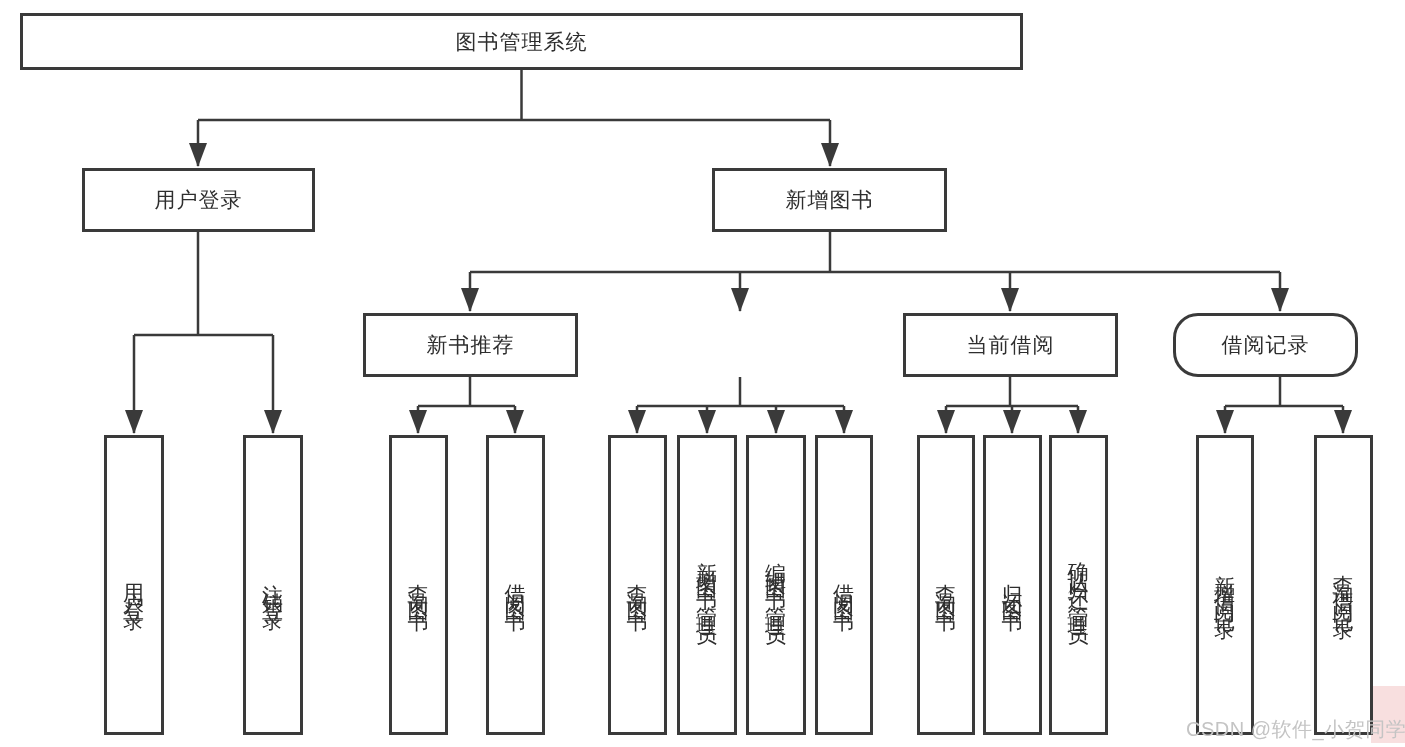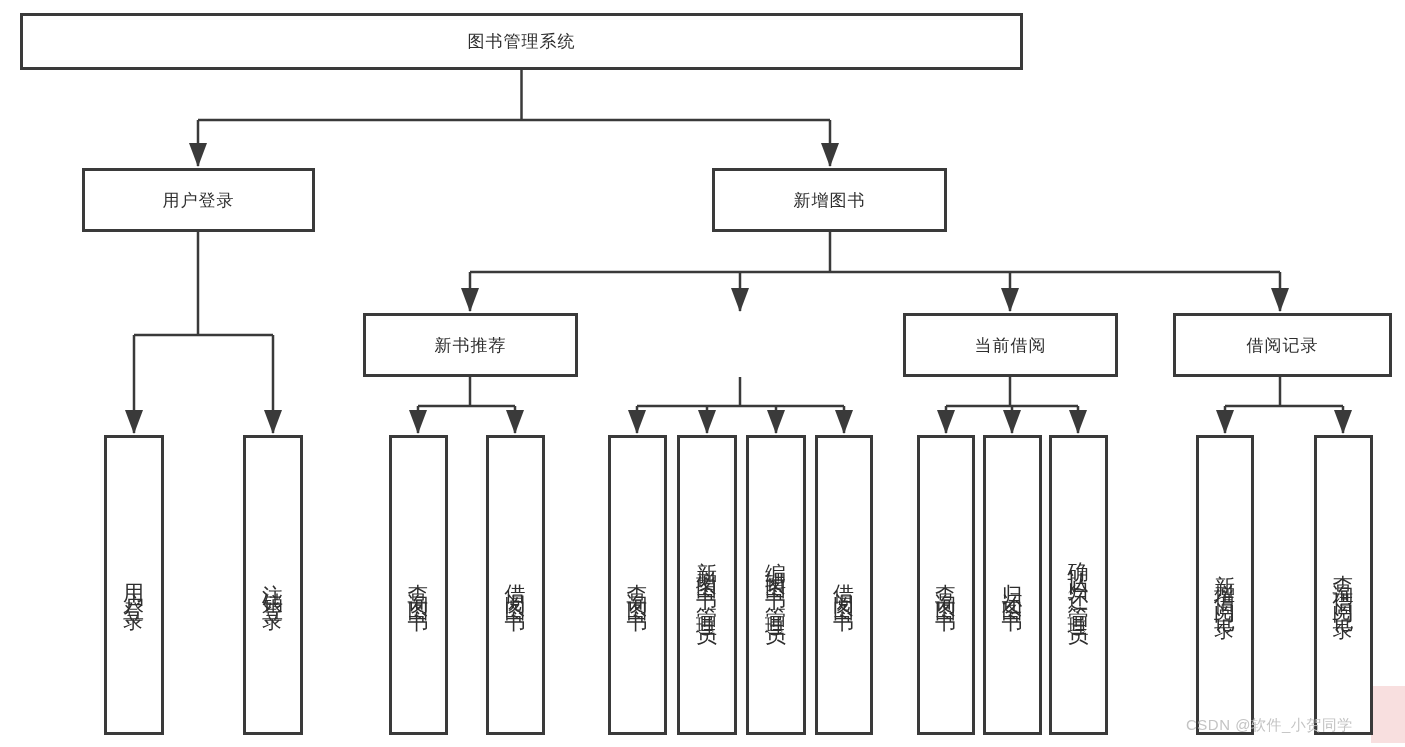--- a/index.html
+++ b/index.html
@@ -7,29 +7,29 @@
     position:relative; width:1405px; height:747px; background:#ffffff;
     font-family:"Liberation Sans", sans-serif; overflow:hidden;
   }
   .connectors { position:absolute; left:0; top:0; color:var(--line-color,#3a3a3a); }
   .box {
     position:absolute; box-sizing:border-box; background:var(--box-background,#ffffff);
     border:3px solid var(--line-color,#3a3a3a);
     display:flex; align-items:center; justify-content:center;
     color:#2e2e2e; z-index:1;
   }
-  .hbox { font-size:17px; letter-spacing:1px; }
+  .hbox { font-size:21px; letter-spacing:1px; }
   .vbox {
     writing-mode:vertical-rl; text-orientation:mixed;
     font-size:21px; letter-spacing:9px; line-height:1;
   }
   .watermark-bg { position:absolute; left:1371px; top:686px; width:34px; height:57px;
     background:var(--watermark-highlight,#f8dfdf); z-index:0; }
   .watermark { position:absolute; left:1186px; top:716px;
-    color:var(--watermark-text,#c4c4c4); font-size:15px; letter-spacing:0.5px;
+    color:var(--watermark-text,#c4c4c4); font-size:20px; letter-spacing:0.5px;
     z-index:3; white-space:nowrap; }
 </style>
 </head>
 <body>
 
 <div class="canvas">
 
   <div class="watermark-bg"></div>
 
   <svg class="connectors" width="1405" height="747" viewBox="0 0 1405 747" stroke="currentColor" stroke-width="2.5" fill="none">
@@ -94,21 +94,21 @@
     </g>
   </svg>
 
   <div class="box hbox" style="left:20px; top:13px; width:1003px; height:57px;">图书管理系统</div>
 
   <div class="box hbox" style="left:82px; top:168px; width:233px; height:64px;">用户登录</div>
   <div class="box hbox" style="left:712px; top:168px; width:235px; height:64px;">新增图书</div>
 
   <div class="box hbox" style="left:363px; top:313px; width:215px; height:64px;text-align:right;">新书推荐</div>
   <div class="box hbox" style="left:903px; top:313px; width:215px; height:64px;">当前借阅</div>
-  <div class="box hbox" style="left:1173px; top:313px; width:219px; height:64px;">借阅记录</div>
+  <div class="box hbox" style="left:1173px; top:313px; width:185px; height:64px;border-radius:25px;">借阅记录</div>
 
   <div class="box vbox" style="left:104px; top:435px; width:60px; height:300px;">用户登录</div>
   <div class="box vbox" style="left:243px; top:435px; width:60px; height:300px;">注销登录</div>
 
   <div class="box vbox" style="left:389px; top:435px; width:59px; height:300px;">查询图书</div>
   <div class="box vbox" style="left:486px; top:435px; width:59px; height:300px;">借阅图书</div>
 
   <div class="box vbox" style="left:608px; top:435px; width:59px; height:300px;">查询图书</div>
   <div class="box vbox" style="left:677px; top:435px; width:60px; height:300px;">新增图书（管理员）</div>
   <div class="box vbox" style="left:746px; top:435px; width:60px; height:300px;">编辑图书（管理员）</div>

